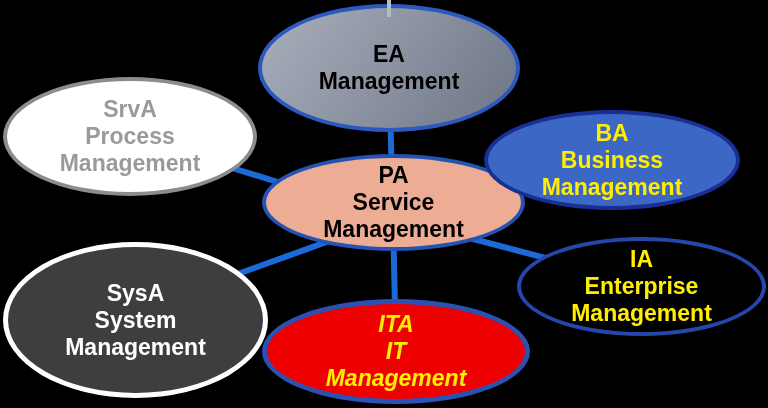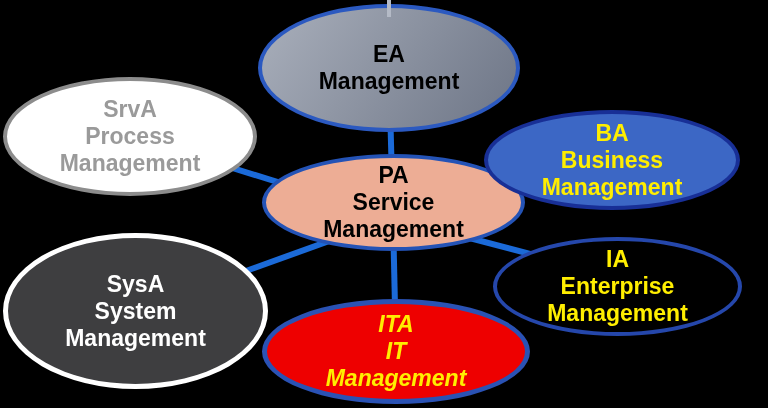--- a/index.html
+++ b/index.html
@@ -31,39 +31,39 @@
     border:4px solid var(--ea-border,#2b59c0);
     color:var(--ea-text,#000);
   }
   .srva{
     left:3px;top:77px;width:254px;height:119px;
     background:var(--srva-fill,#fff);
     border:4px solid var(--srva-border,#8c8c8c);
     color:var(--srva-text,#9a9a9a);
   }
   .sysa{
-    left:3px;top:233px;width:265px;height:156px;
+    left:3px;top:242px;width:265px;height:156px;
     background:var(--sysa-fill,#3e3e40);
     border:5px solid var(--sysa-border,#fff);
     color:var(--sysa-text,#fff);
   }
   .pa{
     left:262px;top:154px;width:263px;height:97px;
     background:var(--pa-fill,#edad95);
     border:4px solid var(--pa-border,#2453b6);
     color:var(--pa-text,#000);
   }
   .ba{
     left:484px;top:110px;width:256px;height:100px;
     background:var(--ba-fill,#3c67c5);
     border:4px solid var(--ba-border,#182f96);
     color:var(--ba-text,#ffee00);
   }
   .ia{
-    left:493px;top:237px;width:249px;height:99px;
+    left:517px;top:237px;width:249px;height:99px;
     background:var(--ia-fill,#000);
     border:4px solid var(--ia-border,#2547ab);
     color:var(--ia-text,#ffee00);
     align-items:center;
   }
   .ita{
     left:262px;top:299px;width:268px;height:105px;
     background:var(--ita-fill,#e00);
     border:5px solid var(--ita-border,#2a52b4);
     color:var(--ita-text,#ffee00);

